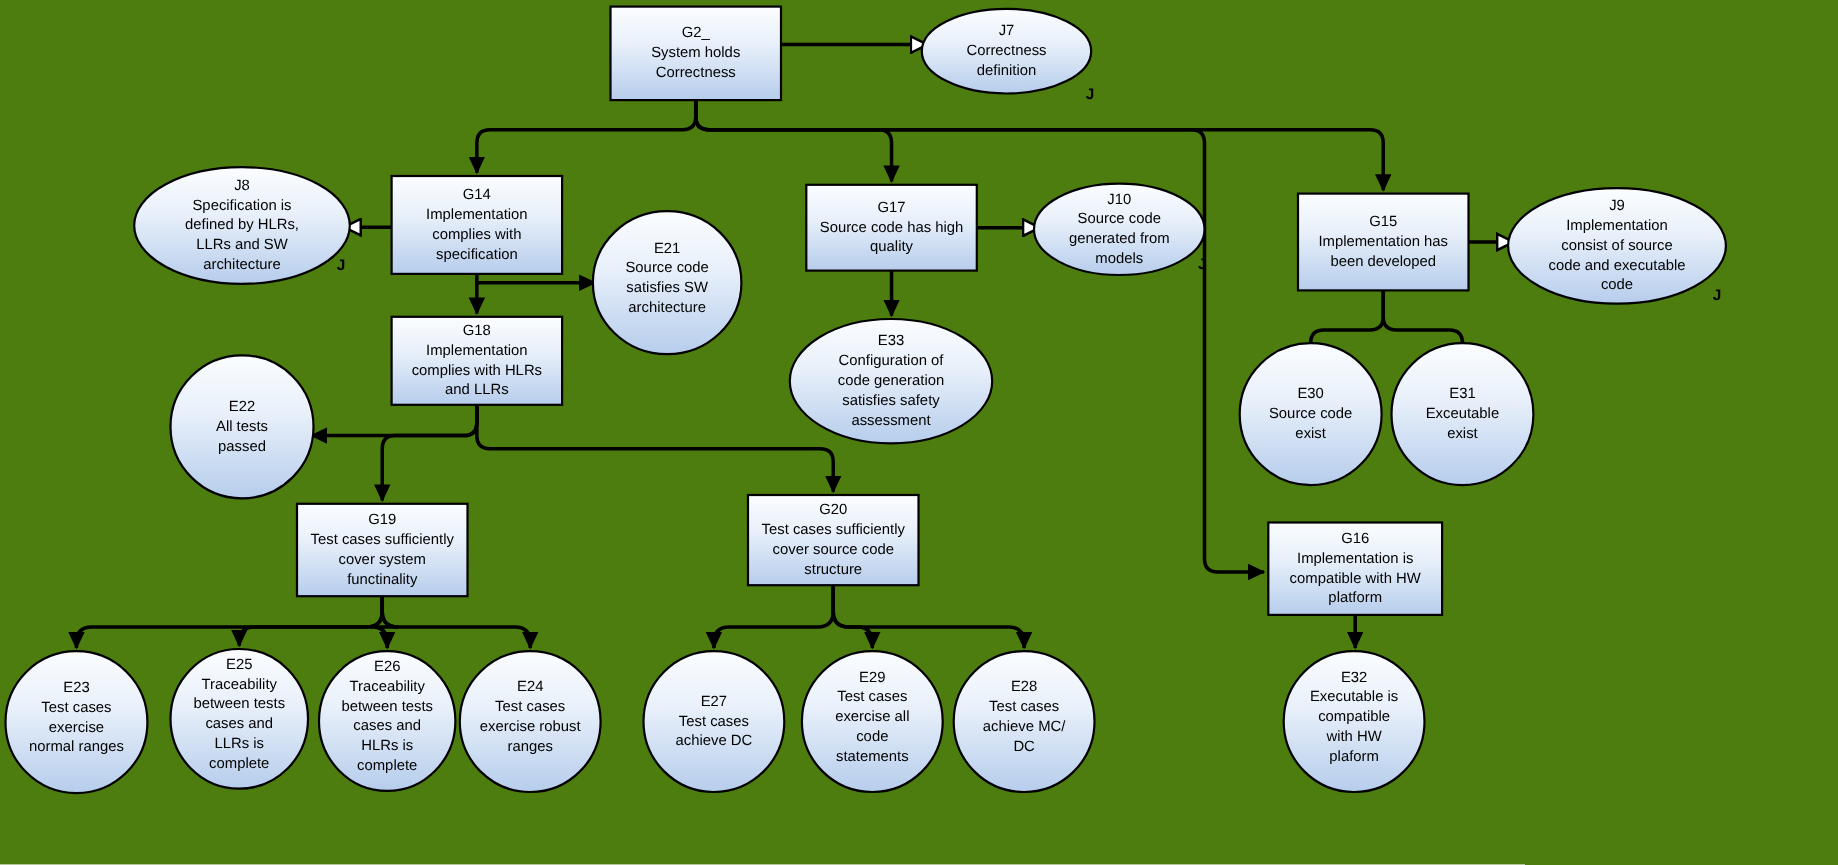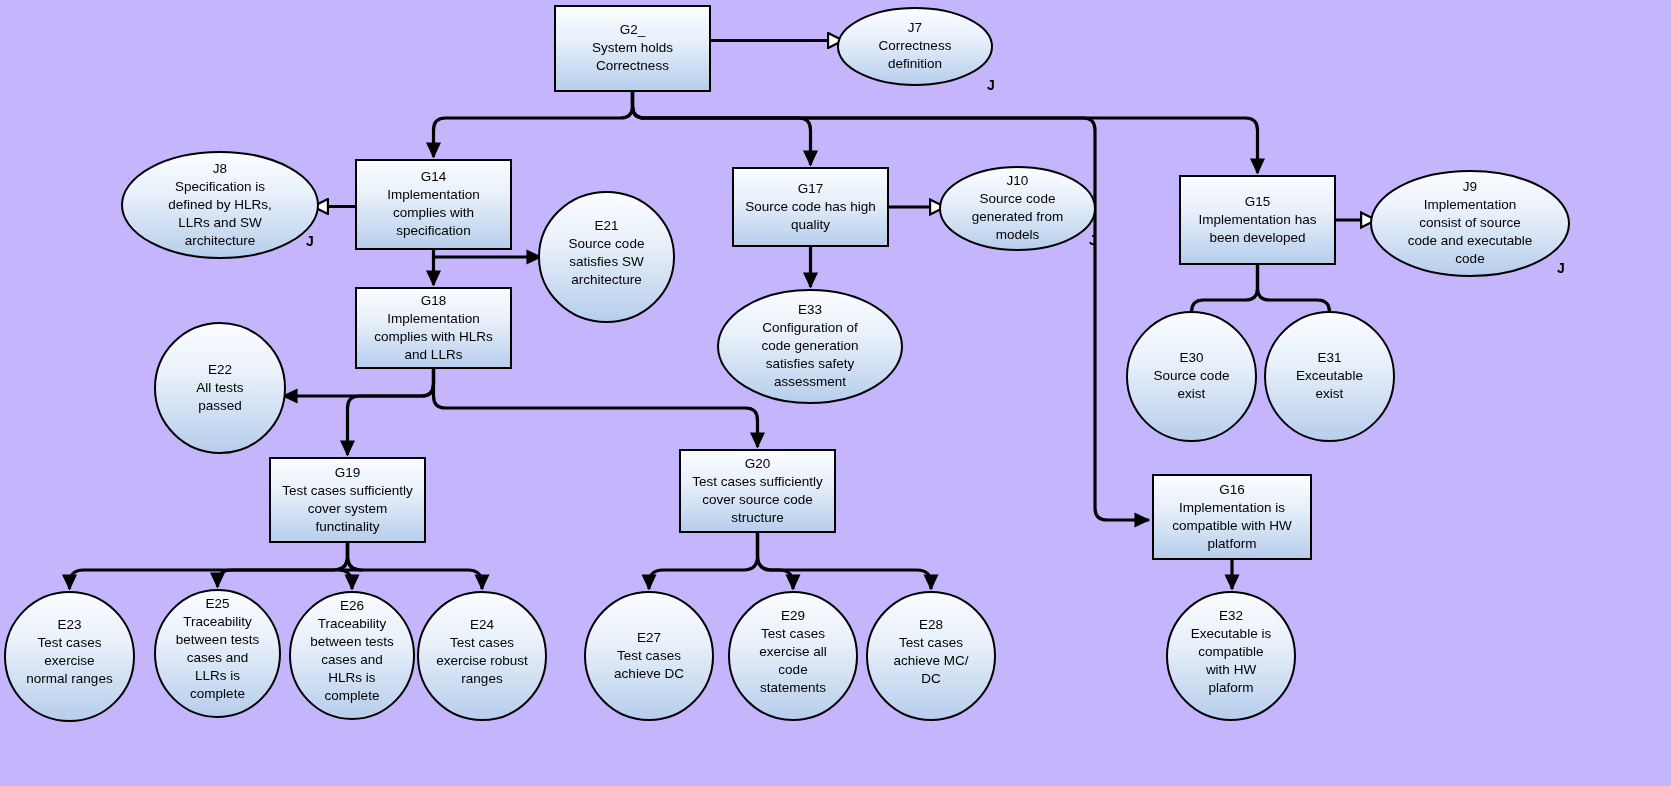--- a/index.html
+++ b/index.html
@@ -7,21 +7,21 @@
     padding: 0;
     background: #ffffff;
   }
   body {
     font-family: "Liberation Sans", sans-serif;
   }
   #canvas {
     position: relative;
     width: 1671px;
     height: 786px;
-    background: #c4b5fd;
+    background: #4d7c0f;
     overflow: hidden;
   }
   svg#diagram {
     position: absolute;
     top: 0;
     left: 0;
     width: 1671px;
     height: 786px;
   }
   .node-label {

